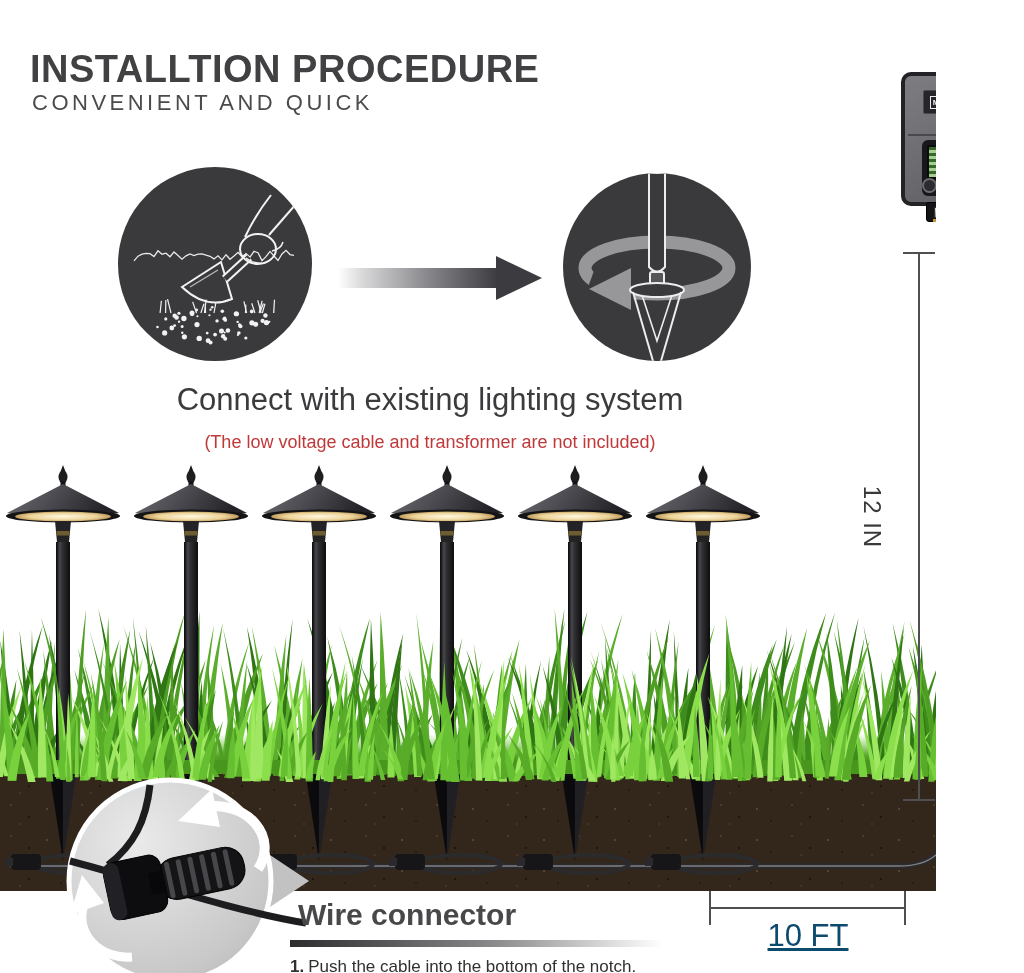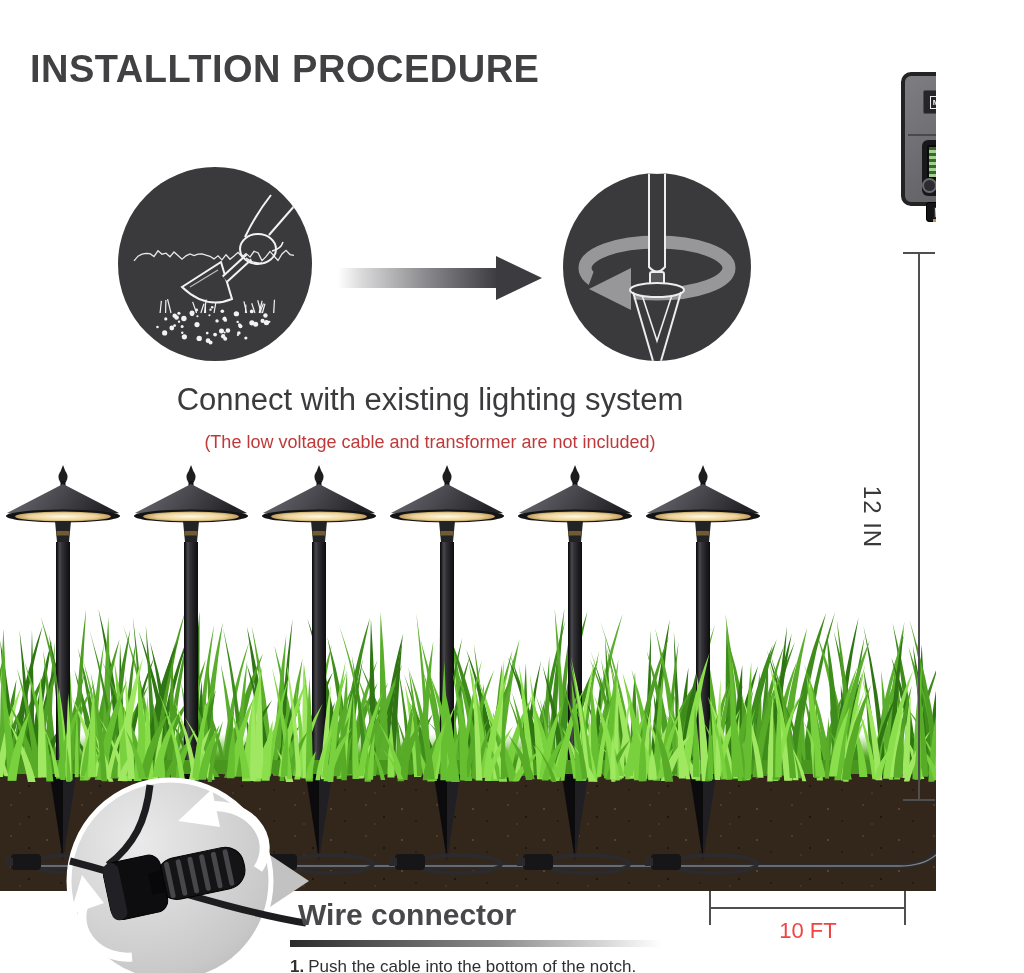--- a/index.html
+++ b/index.html
@@ -50,21 +50,21 @@
       radial-gradient(2px 2px at 11px 7px,#4d3b27 50%,transparent 51%),
       radial-gradient(1.5px 1.5px at 29px 19px,#1f170f 50%,transparent 51%),
       radial-gradient(2px 2px at 47px 11px,#564330 50%,transparent 51%),
       radial-gradient(1.5px 1.5px at 61px 23px,#261c12 50%,transparent 51%),
       radial-gradient(1.8px 1.8px at 20px 26px,#453426 50%,transparent 51%);
     background-size:71px 31px;}
   
   .mline{background:#4f4f52;}
   #m12-label{left:836px;top:458px;width:74px;height:26px;text-align:center;font-size:24px;color:#39393b;
     transform:rotate(90deg);letter-spacing:1px;white-space:nowrap;}
-  #m10-label{left:710px;top:872px;width:196px;text-align:center;font-size:22px;color:#ef4444;}
+  #m10-label{left:710px;top:872px;width:196px;text-align:center;font-size:31px;color:#0c4a6e;text-decoration:underline;}
   
   #wc-heading{left:298px;top:852px;font-size:30px;font-weight:bold;color:#48484b;}
   #wc-bar{left:290px;top:894px;width:372px;height:7px;
     background:linear-gradient(to right,#2c2c2e 0%,#8a8a8c 55%,#d9d9d9 85%,#ffffff 100%);}
   #wc-list{left:290px;top:908px;width:420px;font-size:17px;line-height:26px;color:#303032;}
   #wc-list .num{font-weight:bold;margin-right:4px;}
   svg{display:block;}
   .layer{position:absolute;left:0;top:0;pointer-events:none;}
 </style>
 </head>
@@ -819,20 +819,21 @@
         <path d="M 552.0837154605815 735.9936223886878 Q 546.713295949827 713.4525396500028 532.8174758610862 695.0098355910786 Q 551.1441728368724 718.4525396500028 556.5145923476268 735.9936223886878 Z" fill="#57ab27"></path>
         <path d="M 323.4061270533158 735.2725407589564 Q 329.7056423619765 705.8582258818942 351.97066846139296 681.7919682552069 Q 336.4386027088452 710.8582258818942 330.1390874001845 735.2725407589564 Z" fill="#79d13d"></path>
         <path d="M 352.5332390345322 732.9407697547882 Q 351.9270570503557 686.588804962667 353.42185951020656 648.6644701327497 Q 358.55375387511623 691.588804962667 359.1599358592927 732.9407697547882 Z" fill="#79d13d"></path>
         <path d="M 250.1074447385536 735.0581183876182 Q 250.1393389852086 686.2556002419701 253.39951979597078 646.3262672137125 Q 256.46833512680297 691.2556002419701 256.436440880148 735.0581183876182 Z" fill="#a0e862"></path>
         <path d="M 731.7849855292519 730.9685227763692 Q 730.4491154920655 663.1002613222694 729.9525951274916 607.5716837689149 Q 737.4712949860358 668.1002613222694 738.8071650232222 730.9685227763692 Z" fill="#66bf30"></path>
         <path d="M 922.4111082200943 730.6375560567889 Q 919.8740203919815 667.6766672852806 915.098807451594 616.1632128358647 Q 925.5461214798834 672.6766672852806 928.0832093079962 730.6375560567889 Z" fill="#57ab27"></path>
       </g>
   </svg>
 
   <div id="title" class="abs">INSTALLTION PROCEDURE</div>
+  <div id="subtitle" class="abs">CONVENIENT AND QUICK</div>
 
   <svg class="abs step-circle" style="left:118px;top:121px;" width="194" height="194" viewBox="0 0 194 194">
     <g stroke="#f2f2f2" fill="none" stroke-width="2">
       <polyline id="zig1" stroke-width="1.3" opacity="0.95" points="16,93.8955713714918 20,89.19501694277628 24,87.15941737832475 28,86.46994895998851 32,86.63720926485826 36,89.49004769697322 40,83.7559432693552 44,87.22438668865915 48,86.24098310630815 52,89.75127821706761 56,84.95918621260635 60,88.43444803121241 64,92.24334540881372 68,88.79428580510164 72,86.9476632238122 76,88.57325108818395 80,87.11449385858816 84,86.87428387132208 88,88.21366074411834 92,89.24838599876891 96,91.89635514183732 100,88.85036202489881 104,92.8829259382947 108,87.72343538292844 112,92.26835410775074 116,88.9281204028186 120,85.40706441337572 124,89.88816483569711 128,86.52734454745769 132,90.1165871338996 136,84.35190268156673 140,85.67848712167633 144,93.59932963345169 148,89.63881225936991 152,84.44234375210588 156,89.0297673514717 160,93.51970284409808 164,87.01904198178977 168,83.29261105754068 172,87.5475183692982 176,88.33895870779592"></polyline>
       <path d="M64 120 L103 95 L114 132 Q88 143 64 120 Z" fill="#3a3a3d"></path>
       <path d="M72 120 L100 103" stroke-width="1.2" opacity="0.7"></path>
       <line x1="107" y1="112" x2="131" y2="90" stroke-width="9"></line>
       <line x1="107" y1="112" x2="131" y2="90" stroke-width="5" stroke="#3a3a3d"></line>
       <ellipse cx="140" cy="82" rx="18" ry="15"></ellipse>
       <path d="M128 91 q7 6 16 5" stroke-width="1.5"></path>

